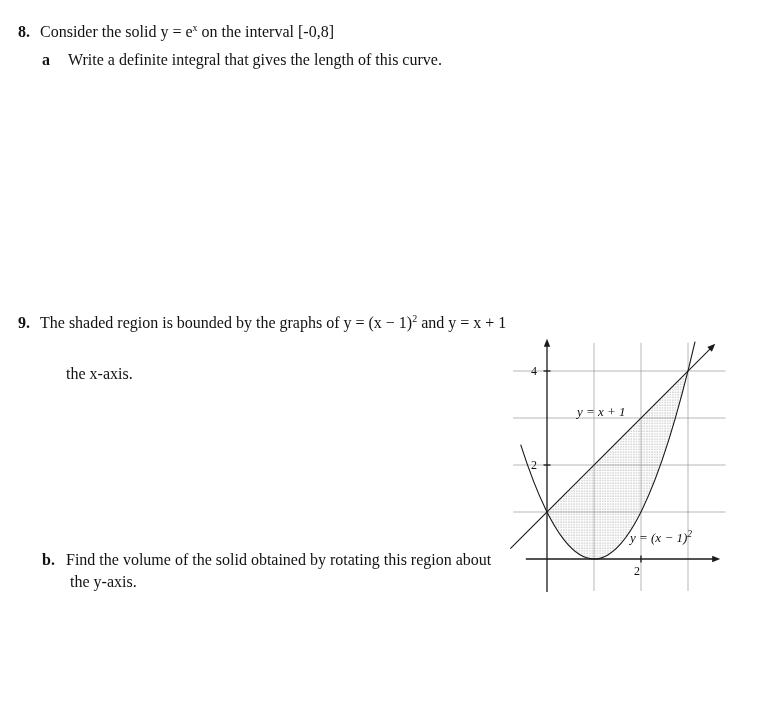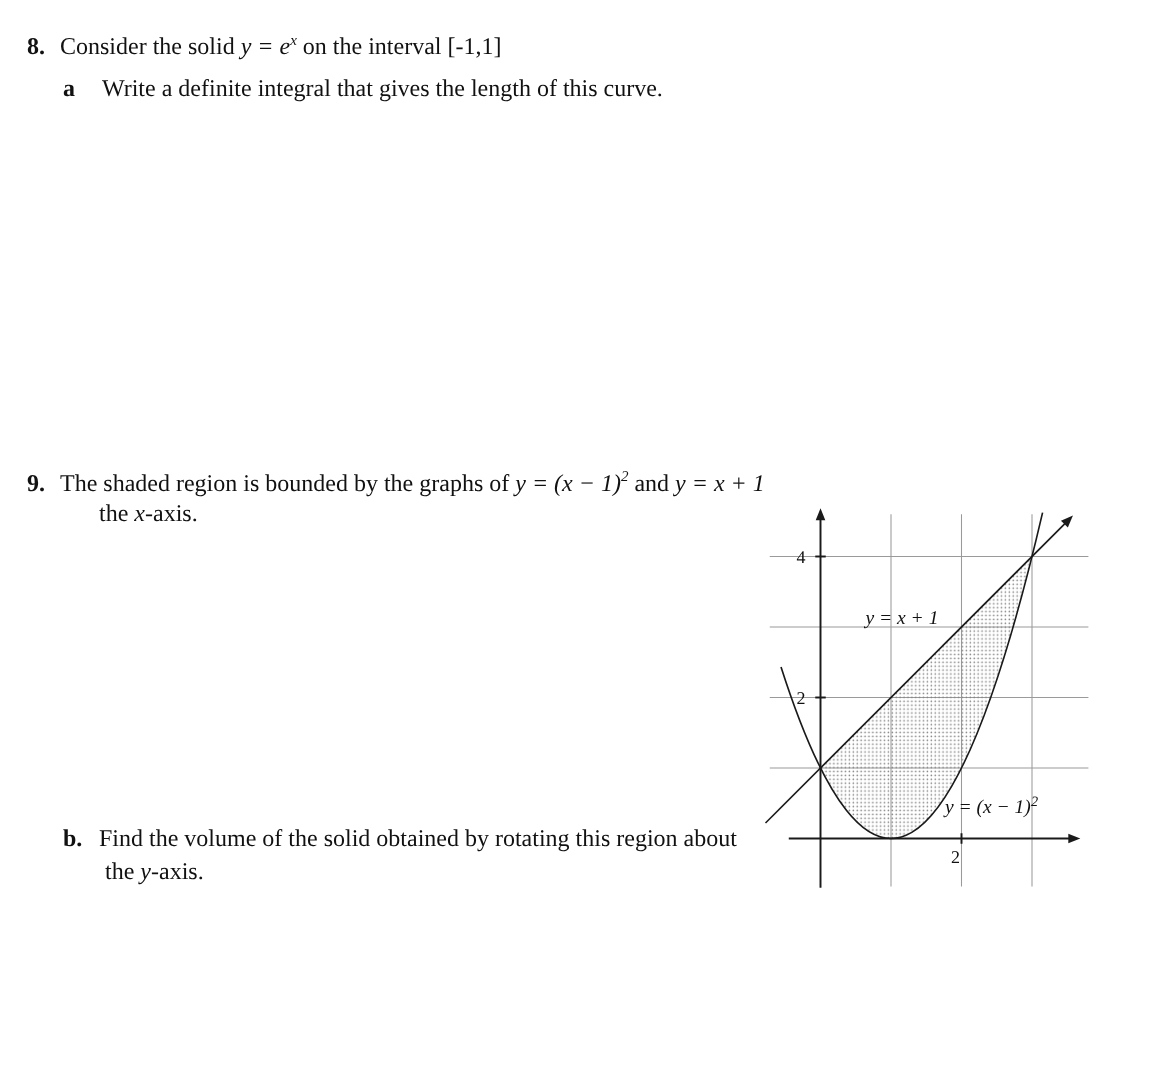--- a/index.html
+++ b/index.html
@@ -2,46 +2,46 @@
 <html><head>
 <meta charset="utf-8">
 <style>
   html,body { margin:0; padding:0; background:#ffffff; }
   .page {
     position:relative; width:766px; height:715px; background:#ffffff;
     font-family:"Liberation Serif", "DejaVu Serif", serif;
     font-size:16px; color:#111; overflow:hidden;
   }
   .abs { position:absolute; white-space:nowrap; line-height:19px; }
-  .i { font-style:italic; }
+  .i { }
   .num { display:inline-block; width:22px; font-weight:bold; }
   .sub { display:inline-block; width:24px; font-weight:bold; }
   sup.sup { font-size:10px; line-height:0; }
   
   .grid   { stroke:#9a9a9a; stroke-width:0.7; }
   .axis   { stroke:#1a1a1a; stroke-width:1.3; }
   .curve  { stroke:#1a1a1a; stroke-width:1.1; fill:none; }
   .region { fill:url(#stipple); stroke:none; }
   .arrow  { fill:#1a1a1a; }
   .ticklab { font-family:"Liberation Serif", serif; font-size:12px; text-anchor:middle; fill:#111; }
   .eqlab   { font-family:"Liberation Serif", serif; font-style:italic; font-size:13px; fill:#111; }
 </style>
 </head>
 <body>
 
 <div class="page">
 
-  <div class="abs" style="left:18px;top:22px"><span class="num">8.</span><span>Consider the solid </span><span class="i">y = e</span><sup class="i sup">x</sup><span> on the interval [-1,1]</span></div>
+  <div class="abs" style="left:18px;top:22px"><span class="num">8.</span><span>Consider the solid </span><span class="i">y = e</span><sup class="i sup">x</sup><span> on the interval [-0,8]</span></div>
 
   <div class="abs" style="left:42px;top:50px"><span class="sub" style="width:26px">a</span><span>Write a definite integral that gives the length of this curve.</span></div>
 
 
   <div class="abs" style="left:18px;top:313px"><span class="num">9.</span><span>The shaded region is bounded by the graphs of </span><span class="i">y = (x − 1)</span><sup class="i sup">2</sup><span> and </span><span class="i">y = x + 1</span></div>
 
-  <div class="abs" style="left:66px;top:333px"><span>the </span><span class="i">x</span><span>-axis.</span></div>
+  <div class="abs" style="left:66px;top:364px"><span>the </span><span class="i">x</span><span>-axis.</span></div>
 
   <div class="abs" style="left:42px;top:550px"><span class="sub">b.</span><span>Find the volume of the solid obtained by rotating this region about</span></div>
   <div class="abs" style="left:70px;top:572px"><span>the </span><span class="i">y</span><span>-axis.</span></div>
 
   <svg id="region-graph" width="240" height="262" viewBox="0 0 240 262" style="position:absolute;left:503px;top:334px">
     <defs>
       <pattern id="stipple" width="2.6" height="2.6" patternUnits="userSpaceOnUse">
         <circle cx="0.9" cy="0.9" r="0.55" fill="#858585"></circle>
       </pattern>
     </defs>

